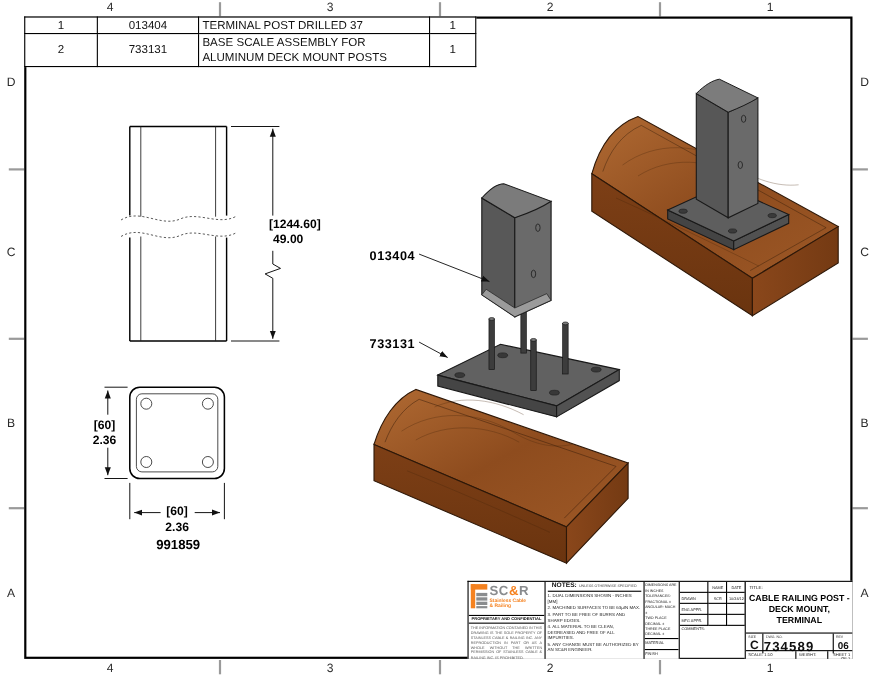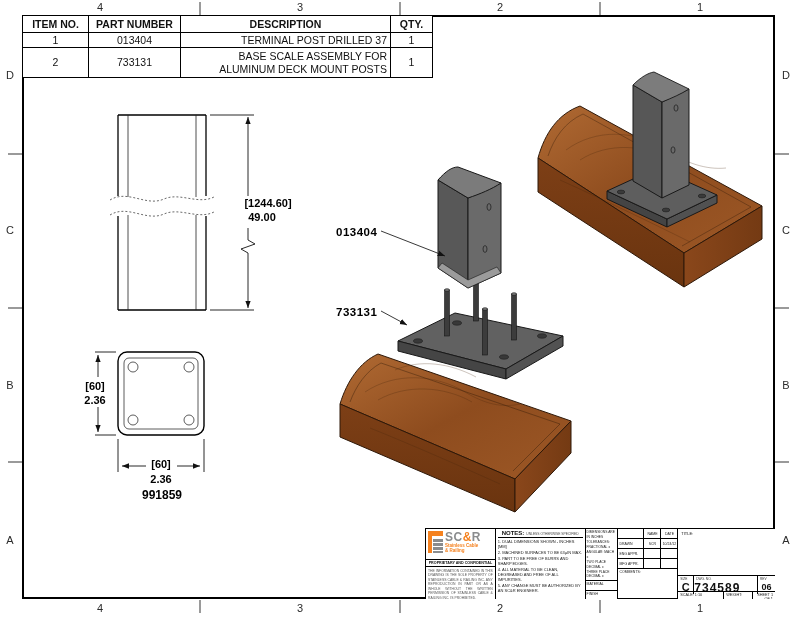--- a/index.html
+++ b/index.html
@@ -7,21 +7,21 @@
          font-family:"Liberation Sans",sans-serif;overflow:hidden;}
   .zone{position:absolute;font-size:11px;color:#2b2b2b;transform:translate(-50%,-50%);}
   .tick{position:absolute;background:#9a9a9a;}
   .border-rect{position:absolute;left:22px;top:15px;width:753px;height:584px;
                border:2px solid #000;box-sizing:border-box;}
   
   .bom{position:absolute;left:22px;top:15px;border-collapse:collapse;table-layout:fixed;background:#fff;}
   .bom th,.bom td{border:1px solid #000;font-size:10.5px;padding:0 3px;text-align:center;
                   color:#111;line-height:1.15;}
   .bom th{font-weight:bold;height:16px;}
-  .bom td.desc{text-align:right;}
+  .bom td.desc{text-align:left;}
   
   .drawing{position:absolute;left:0;top:0;}
   .dimtxt{font-family:"Liberation Sans",sans-serif;font-weight:bold;font-size:11px;fill:#000;}
   .callout{font-family:"Liberation Sans",sans-serif;font-weight:bold;font-size:11.5px;fill:#000;letter-spacing:.5px;}
   
   .tb{position:absolute;left:425px;top:528px;width:350px;height:71px;background:#fff;
       border-top:1.5px solid #000;border-left:1.5px solid #000;box-sizing:border-box;
       display:flex;color:#111;}
   .tb-cell{box-sizing:border-box;border-right:1px solid #000;position:relative;overflow:hidden;}
   .tb-logo{width:70px;}
@@ -267,26 +267,20 @@
   </svg>
 
   <table class="bom">
     <colgroup>
         <col style="width:66px">
         <col style="width:92px">
         <col style="width:210px">
         <col style="width:42px">
       </colgroup>
     <tbody>
-        <tr>
-      <th>ITEM NO.</th>
-      <th>PART NUMBER</th>
-      <th>DESCRIPTION</th>
-      <th>QTY.</th>
-    </tr>
     <tr style="height:15px">
       <td>1</td>
       <td>013404</td>
       <td class="desc">TERMINAL POST DRILLED 37</td>
       <td>1</td>
     </tr>
     <tr style="height:30px">
       <td>2</td>
       <td>733131</td>
       <td class="desc">BASE SCALE ASSEMBLY FOR ALUMINUM DECK MOUNT POSTS</td>
@@ -353,20 +347,25 @@
       <div class="ap-cell"></div>
       <div class="ap-cell"></div>
       <div class="ap-cell">MFG APPR.</div>
       <div class="ap-cell"></div>
       <div class="ap-cell"></div>
       <div class="ap-cell ap-comments">COMMENTS:</div>
     </div>
 
     <div class="tb-cell tb-title">
       <div class="title-label">TITLE:</div>
+      <div class="title-text">
+        <div>CABLE RAILING POST -</div>
+        <div>DECK MOUNT,</div>
+        <div>TERMINAL</div>
+      </div>
       <div class="size-row">
         <div class="size-cell">
           <div class="mini-label">SIZE</div>
           <div class="size-val">C</div>
         </div>
         <div class="dwg-cell">
           <div class="mini-label">DWG. NO.</div>
           <div class="dwg-val">734589</div>
         </div>
         <div class="rev-cell">

